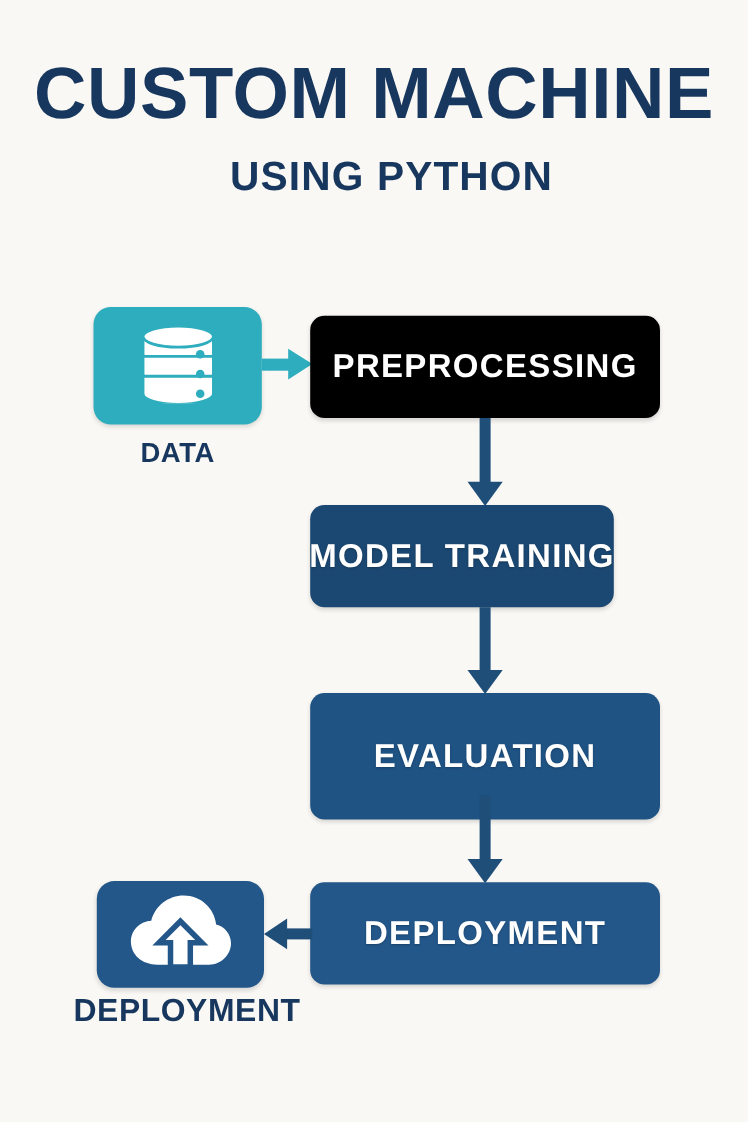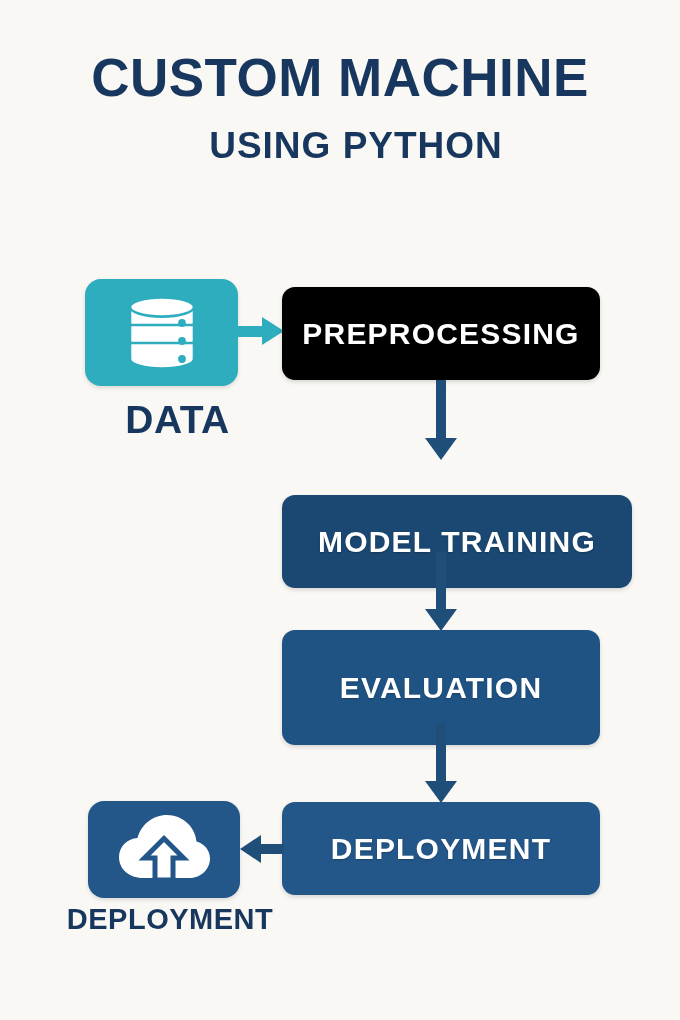--- a/index.html
+++ b/index.html
@@ -23,21 +23,21 @@
 
   
   .title-block {
     position: absolute;
     top: 48px;
     left: 0;
     width: 680px;
     text-align: center;
   }
   .title-line {
-    font-size: 53px;
+    font-size: 66px;
     font-weight: bold;
     letter-spacing: 0.5px;
     color: #17375e;
     line-height: 1.12;
     white-space: nowrap;
   }
   .subtitle-line {
     margin-top: 18px;
     font-size: 37px;
     font-weight: bold;
@@ -59,21 +59,21 @@
   .flow-box .flow-label {
     color: #ffffff;
     font-weight: bold;
     font-size: 30px;
     letter-spacing: 1.2px;
     white-space: nowrap;
     text-shadow: 0 1px 2px rgba(0,0,0,0.25);
   }
 
   #box-preprocessing { left: 282px; top: 287px; width: 318px; height: 93px; background: #000000; }
-  #box-model-training { left: 282px; top: 459px; width: 350px; height: 93px; background: #1b4872; margin-top: 36px; }
+  #box-model-training { left: 282px; top: 459px; width: 276px; height: 93px; background: #1b4872; }
   #box-evaluation     { left: 282px; top: 630px; width: 318px; height: 115px; background: #1f5384; }
   #box-deployment     { left: 282px; top: 802px; width: 318px; height: 93px; background: #23578a; }
 
   
   .icon-tile {
     position: absolute;
     border-radius: 16px;
     display: flex;
     align-items: center;
     justify-content: center;
@@ -82,21 +82,21 @@
   #tile-data { left: 85px; top: 279px; width: 153px; height: 107px; background: #2dadbd; }
   #tile-deploy { left: 88px; top: 801px; width: 152px; height: 97px; background: #23578a; }
 
   .icon-caption {
     position: absolute;
     font-weight: bold;
     color: #17375e;
     white-space: nowrap;
     text-align: center;
   }
-  #caption-data { left: 16px; top: 398px; width: 323px; font-size: 39px; letter-spacing: 0.5px; }
+  #caption-data { left: 0px; top: 398px; width: 323px; font-size: 25px; letter-spacing: 0.5px; }
   #caption-deploy { left: 0px; top: 903px; width: 340px; font-size: 29px; letter-spacing: 0.5px; }
 
   
   .arrow-v {
     position: absolute;
     left: 425px;
     width: 32px;
   }
   #arrow-pre-model   { top: 380px; height: 80px; }
   #arrow-model-eval  { top: 552px; height: 79px; }

